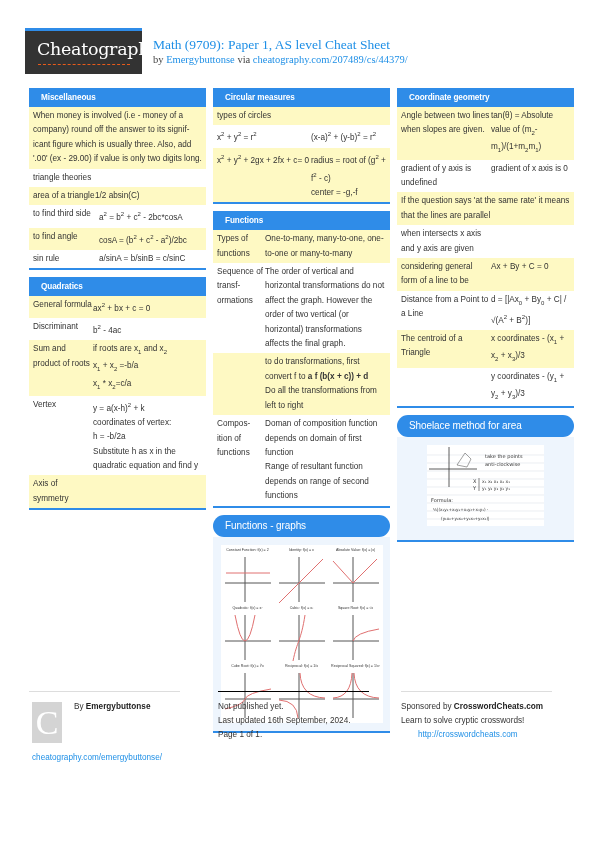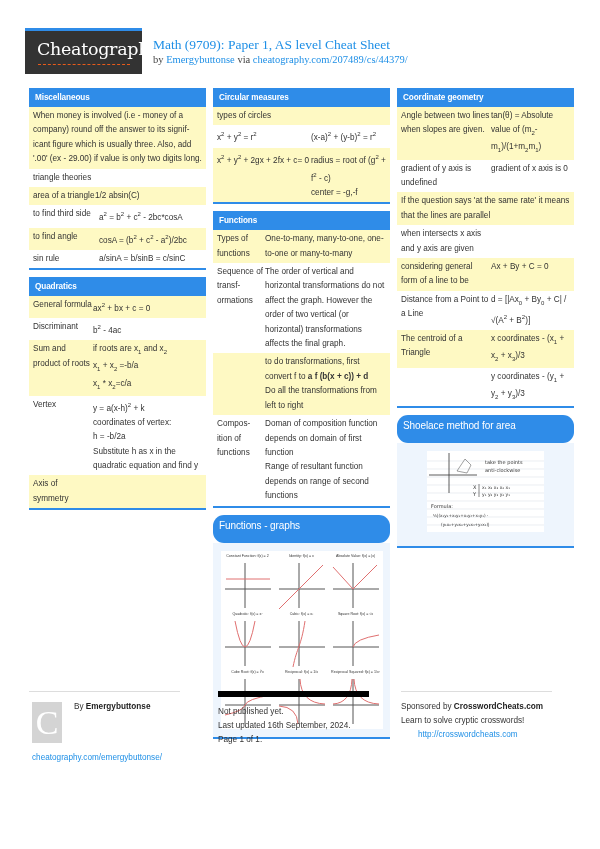--- a/index.html
+++ b/index.html
@@ -14,22 +14,22 @@
   .doc-title { font-family: "Liberation Serif", serif; font-size: 13.5px; color: #1e8fe6; }
   .doc-sub { font-family: "Liberation Serif", serif; font-size: 10.5px; color: #444; margin-top: 1px; }
   .doc-sub .lnk { color: #1e8fe6; }
 
   .col { position: absolute; top: 88px; width: 177px; }
   .col1 { left: 29px; }
   .col2 { left: 213px; }
   .col3 { left: 397px; }
 
   .section { margin-bottom: 7px; border-bottom: 2px solid #2f8ce8; background: #ffffff; }
-  .sec-head { background: #2f8ce8; color: #ffffff; font-weight: bold; font-size: 8.2px; height: 19px; line-height: 19px; padding-left: 6px; letter-spacing: -0.1px; }
-  .sec-head.big { font-size: 10px; font-weight: normal; height: 28px; line-height: 22px; border-radius: 11px; }
+  .sec-head { background: #2f8ce8; color: #ffffff; font-weight: bold; font-size: 8.2px; height: 19px; line-height: 19px; padding-left: 12px; letter-spacing: -0.1px; }
+  .sec-head.big { font-size: 10px; font-weight: normal; height: 22px; line-height: 22px; border-radius: 11px; }
   .row { display: flex; padding: 2px 4px; line-height: 14.4px; }
   .row.alt { background: #fef9c3; }
   .row .c1 { flex: 0 0 auto; }
   .row .c2 { flex: 1 1 auto; }
   .w-misc { width: 62px; }
   .w-quad { width: 60px; }
   .w-circ { width: 94px; }
   .w-func { width: 48px; }
   .w-coord { width: 90px; }
   .full { width: 100%; }
@@ -47,21 +47,21 @@
   .footer { position: absolute; top: 691px; left: 29px; width: 545px; }
   .f-col { position: absolute; top: 0; width: 151px; border-top: 1px solid #ddd; padding-top: 8px; font-size: 8.2px; line-height: 14px; color: #333; }
   .f1 { left: 0; width: 151px; }
   .f2 { left: 189px; }
   .f3 { left: 372px; }
   .avatar { position: absolute; left: 3px; top: 10px; width: 30px; height: 41px; background: #d4d4d4; color: #ffffff; font-family: "Liberation Serif", serif; font-size: 34px; text-align: center; line-height: 41px; }
   .by { position: absolute; left: 45px; top: 8px; white-space: nowrap; }
   .by b, .spons b { font-weight: bold; color: #222; }
   .prof-link { position: absolute; left: 3px; top: 59px; color: #1e8fe6; white-space: nowrap; }
   .link { color: #1e8fe6; margin-left: 17px; }
-  .f-col.f2 { border-top: 6px solid #000000; }
+  .f-col.f2 { border-top: 1px solid #000000; }
 </style>
 </head>
 <body>
 
 <div class="header">
   <div class="logo">
     <div class="logo-text">Cheatography</div>
     <div class="logo-underline"></div>
   </div>
   <div class="title-block">

